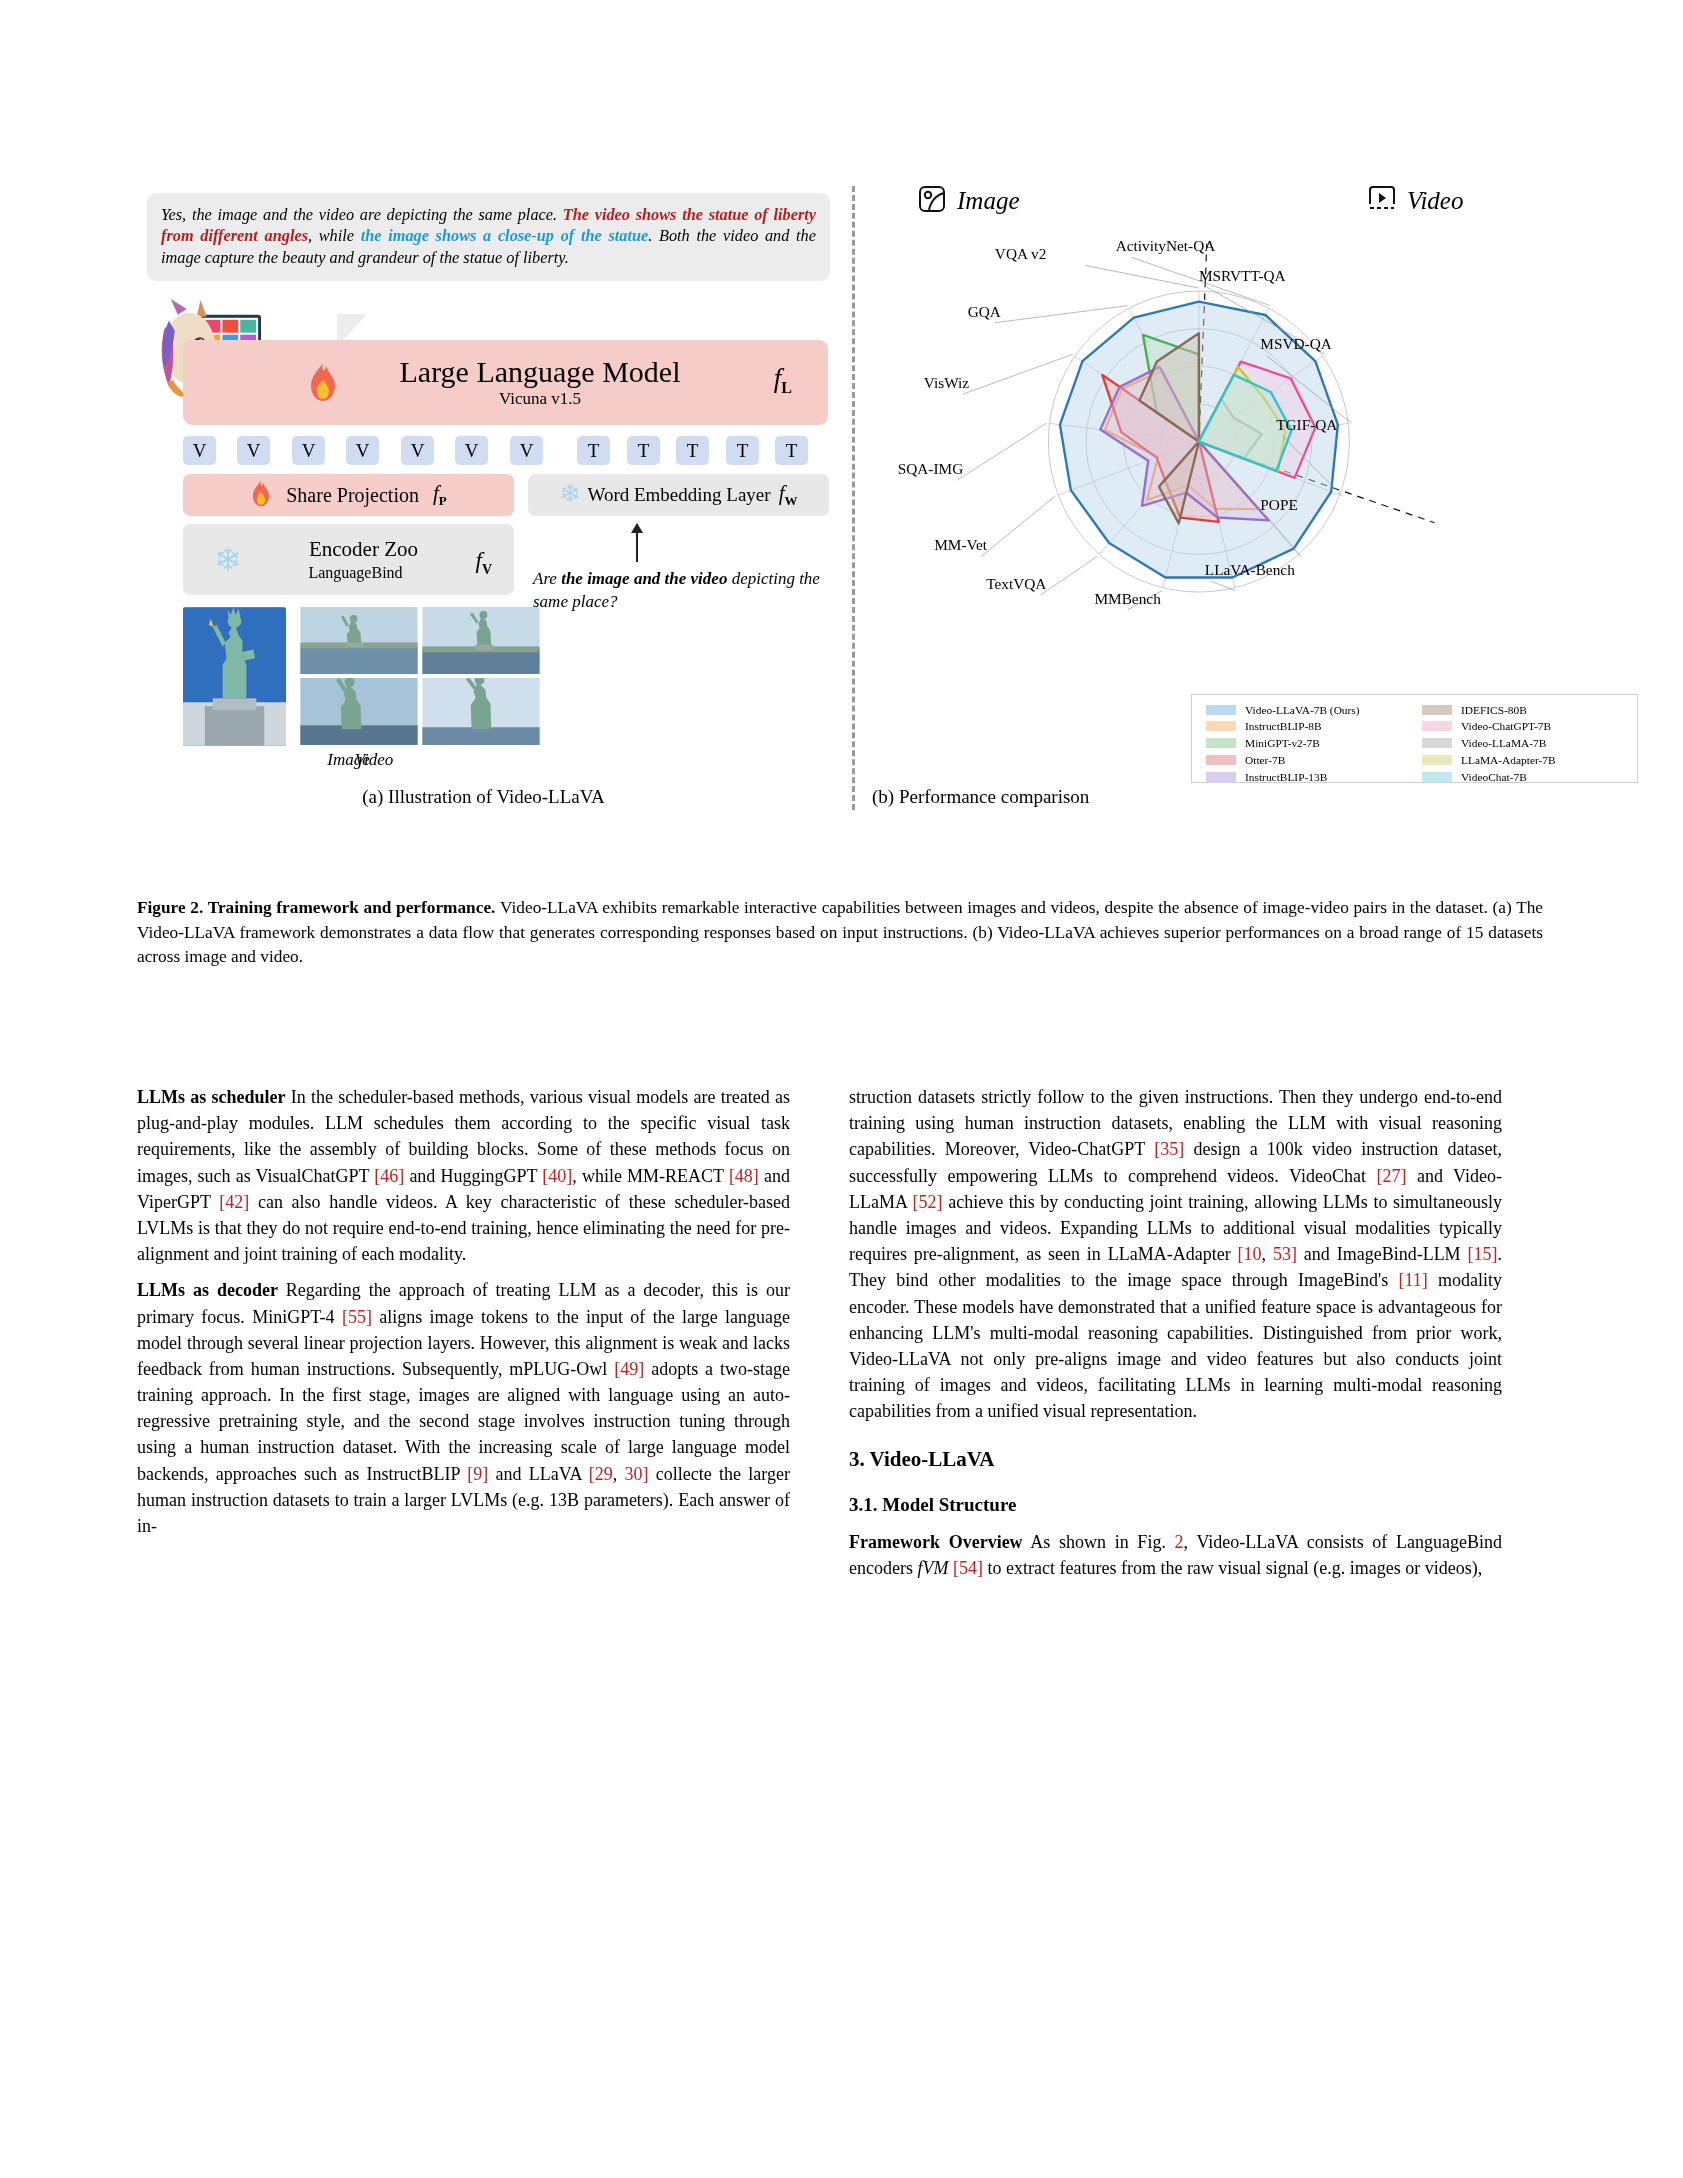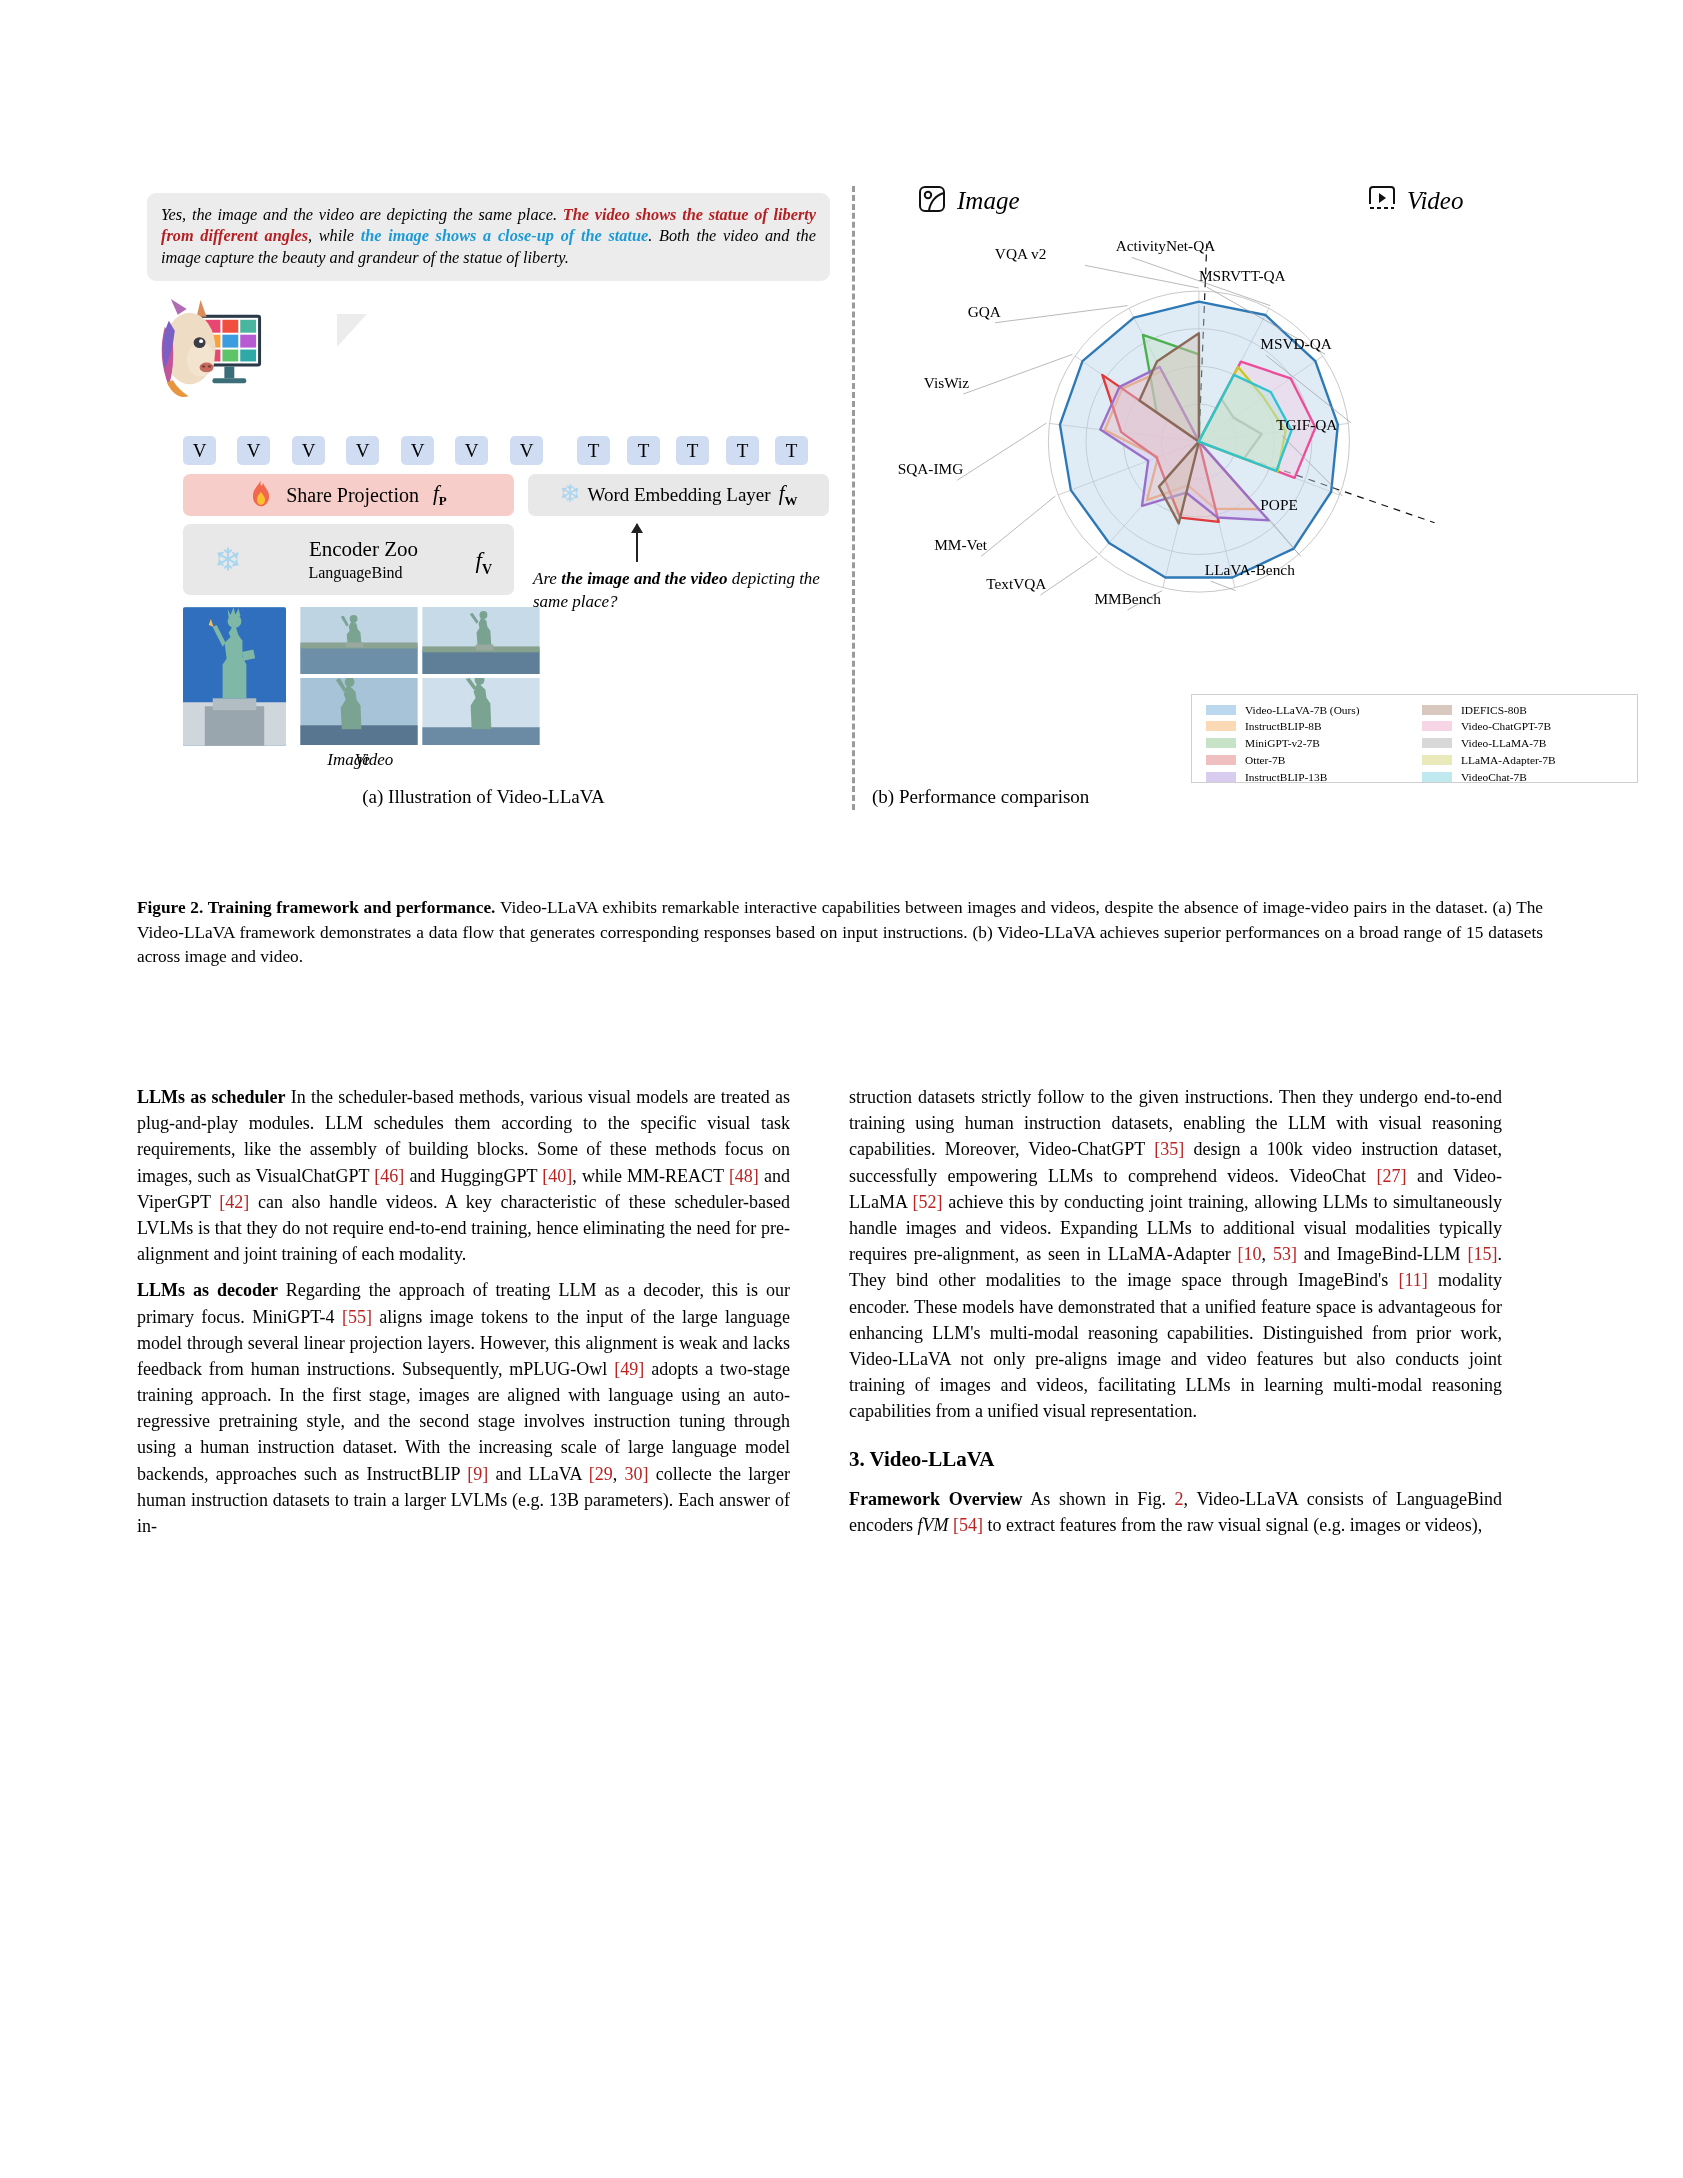--- a/index.html
+++ b/index.html
@@ -191,20 +191,33 @@
             <ellipse cx="55" cy="46" rx="6" ry="5.5" fill="#3c3c46"></ellipse>
             <ellipse cx="56.5" cy="44.5" rx="2" ry="2" fill="#fff"></ellipse>
             <ellipse cx="62" cy="71" rx="7" ry="5" fill="#c46a5e"></ellipse>
             <ellipse cx="59" cy="70" rx="1.6" ry="1.2" fill="#7d3a33"></ellipse>
             <ellipse cx="65" cy="70" rx="1.6" ry="1.2" fill="#7d3a33"></ellipse>
             <path d="M22 86 Q30 104 44 100 Q34 94 28 84 Z" fill="#e8953f"></path>
           </g>
         </svg>
       </div>
 
+      <div class="llmbox">
+        <div class="fire-llm">
+          <svg width="32" height="40" viewBox="0 0 32 40">
+            <path d="M16 1 C10 10 4 14 4 24 C4 33 10 39 16 39 C22 39 28 33 28 24 C28 16 22 12 19 4 C18 10 14 11 16 1Z" fill="#f2684f"></path>
+            <path d="M16 17 C13 22 10 24 10 29 C10 34 13 37 16 37 C19 37 22 34 22 29 C22 25 19 23 17 18 C17 21 15 21 16 17Z" fill="#fbc02d"></path>
+          </svg>
+        </div>
+        <div class="llm-title">
+          <div class="t1">Large Language Model</div>
+          <div class="t2">Vicuna v1.5</div>
+        </div>
+        <div class="fL"><span>f</span><sub>L</sub></div>
+      </div>
 
       <div class="tokenrow" id="tokenrow">
           <div class="tok" style="left: 0px;">V</div>
           <div class="tok" style="left: 54px;">V</div>
           <div class="tok" style="left: 109px;">V</div>
           <div class="tok" style="left: 163px;">V</div>
           <div class="tok" style="left: 218px;">V</div>
           <div class="tok" style="left: 272px;">V</div>
           <div class="tok" style="left: 327px;">V</div>
           <div class="tok" style="left: 394px;">T</div>
@@ -490,18 +503,19 @@
 
     <p><b>LLMs as scheduler</b><span> In the scheduler-based methods, various visual models are treated as plug-and-play modules. LLM schedules them according to the specific visual task requirements, like the assembly of building blocks. Some of these methods focus on images, such as VisualChatGPT </span><span class="cite">[46]</span><span> and HuggingGPT </span><span class="cite">[40]</span><span>, while MM-REACT </span><span class="cite">[48]</span><span> and ViperGPT </span><span class="cite">[42]</span><span> can also handle videos. A key characteristic of these scheduler-based LVLMs is that they do not require end-to-end training, hence eliminating the need for pre-alignment and joint training of each modality.</span></p>
 
     <p><b>LLMs as decoder</b><span> Regarding the approach of treating LLM as a decoder, this is our primary focus. MiniGPT-4 </span><span class="cite">[55]</span><span> aligns image tokens to the input of the large language model through several linear projection layers. However, this alignment is weak and lacks feedback from human instructions. Subsequently, mPLUG-Owl </span><span class="cite">[49]</span><span> adopts a two-stage training approach. In the first stage, images are aligned with language using an auto-regressive pretraining style, and the second stage involves instruction tuning through using a human instruction dataset. With the increasing scale of large language model backends, approaches such as InstructBLIP </span><span class="cite">[9]</span><span> and LLaVA </span><span class="cite">[29</span><span>, </span><span class="cite">30]</span><span> collecte the larger human instruction datasets to train a larger LVLMs (e.g. 13B parameters). Each answer of in-</span></p>
   </div>
 
   <div class="col colR">
     <p><span>struction datasets strictly follow to the given instructions. Then they undergo end-to-end training using human instruction datasets, enabling the LLM with visual reasoning capabilities. Moreover, Video-ChatGPT </span><span class="cite">[35]</span><span> design a 100k video instruction dataset, successfully empowering LLMs to comprehend videos. VideoChat </span><span class="cite">[27]</span><span> and Video-LLaMA </span><span class="cite">[52]</span><span> achieve this by conducting joint training, allowing LLMs to simultaneously handle images and videos. Expanding LLMs to additional visual modalities typically requires pre-alignment, as seen in LLaMA-Adapter </span><span class="cite">[10</span><span>, </span><span class="cite">53]</span><span> and ImageBind-LLM </span><span class="cite">[15]</span><span>. They bind other modalities to the image space through ImageBind's </span><span class="cite">[11]</span><span> modality encoder. These models have demonstrated that a unified feature space is advantageous for enhancing LLM's multi-modal reasoning capabilities. Distinguished from prior work, Video-LLaVA not only pre-aligns image and video features but also conducts joint training of images and videos, facilitating LLMs in learning multi-modal reasoning capabilities from a unified visual representation.</span></p>
 
     <div class="h2">3. Video-LLaVA</div>
+    <div class="h3">3.1. Model Structure</div>
 
     <p><b>Framework Overview</b><span> As shown in Fig. </span><span class="cite">2</span><span>, Video-LLaVA consists of LanguageBind encoders </span><i>fVM </i><span class="cite">[54]</span><span> to extract features from the raw visual signal (e.g. images or videos),</span></p>
   </div>
 
 </div>
 
 
 </body></html>

